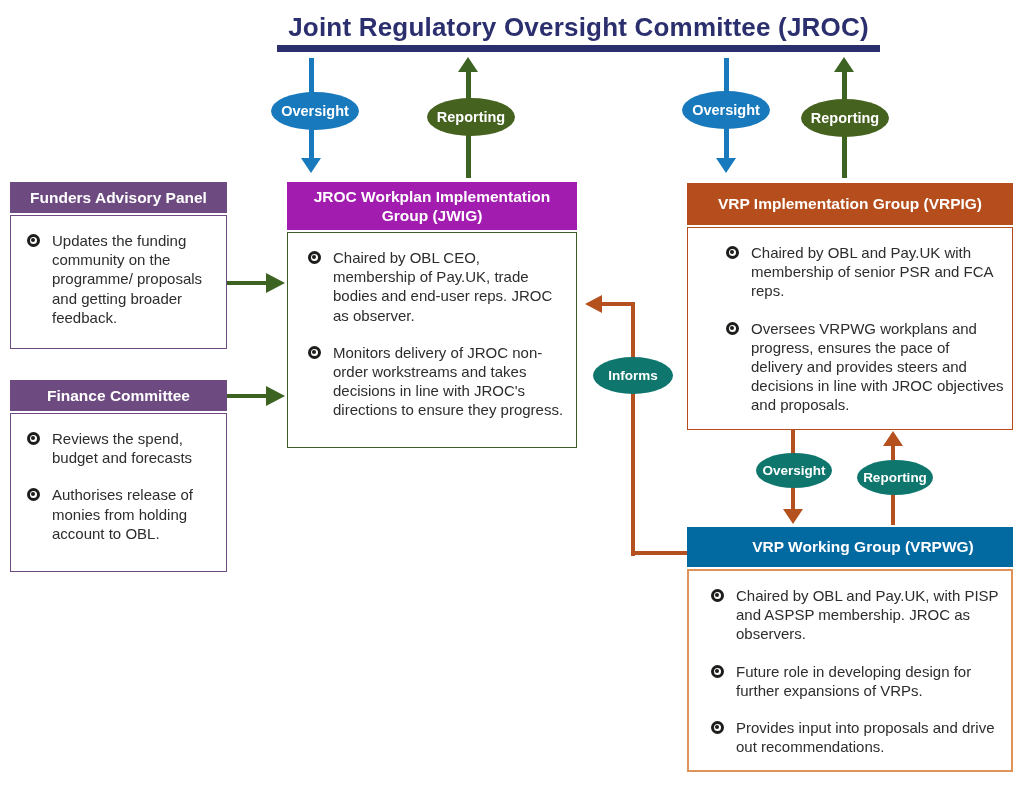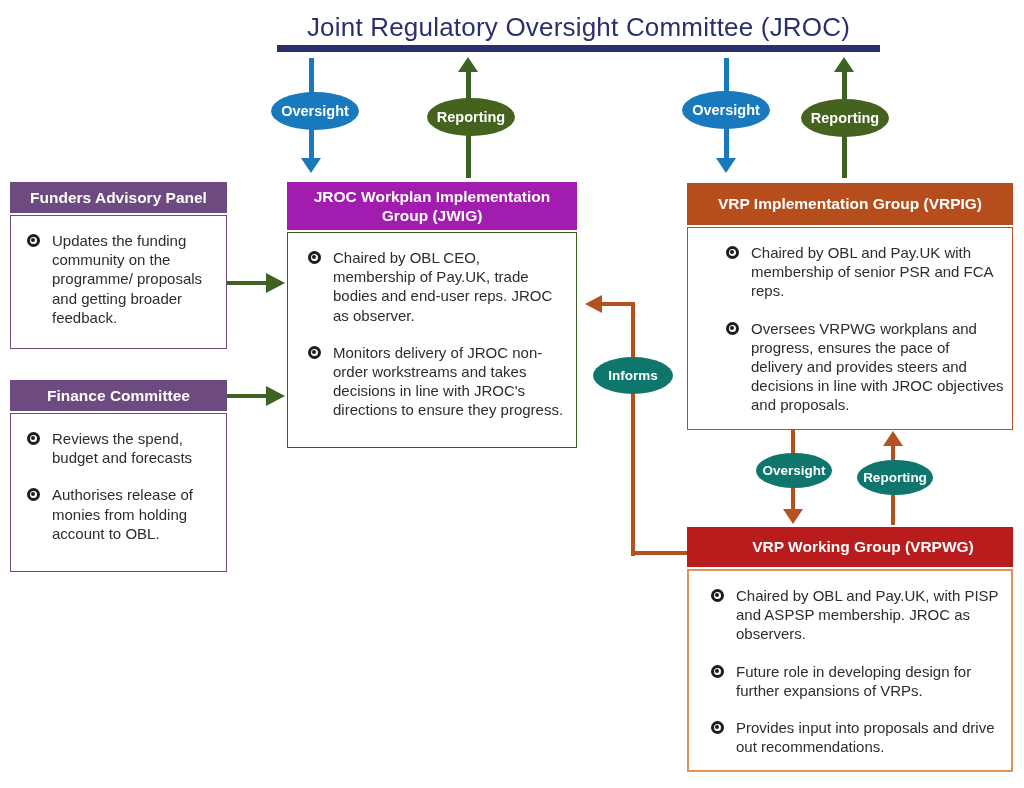--- a/index.html
+++ b/index.html
@@ -6,21 +6,21 @@
   * { box-sizing:border-box; }
   #canvas {
     position:relative; width:1024px; height:788px; background:#ffffff;
     font-family:"Liberation Sans", sans-serif; overflow:hidden;
   }
   .abs { position:absolute; }
 
   
   .title {
     left:277px; top:12px; width:603px; text-align:center;
-    font-size:26px; font-weight:normal; color:#2b2f6e; letter-spacing:0.2px;
+    font-size:26px; font-weight:bold; color:#2b2f6e; letter-spacing:0.2px;
   }
   .title-rule { left:277px; top:45px; width:603px; height:7px; background:#2b2f6e; }
 
   
   .box-header {
     color:#ffffff; font-weight:bold; font-size:15.5px;
     display:flex; align-items:center; justify-content:center; text-align:center;
     padding:4px 10px; line-height:1.25;
   }
   .box-body { background:#ffffff; padding:15px 12px 10px 16px; }
@@ -34,21 +34,21 @@
     background:#1d1d1b; border-radius:50%;
   }
   .bullet-text { font-size:15px; line-height:1.28; color:#2d2d2d; }
 
   .purple-bg  { background:#6d4a80; }
   .purple-bd  { border:1.5px solid #6d4a80; }
   .green-bg   { background:#a21caf; }
   .green-bd   { border:1.5px solid #3e5a27; }
   .rust-bg    { background:#b54e1c; }
   .rust-bd    { border:1.5px solid #b54e1c; }
-  .orange-bg  { background:#b91c1c;padding-left:36px; }
+  .orange-bg  { background:#0369a1;padding-left:36px; }
   .orange-bd  { border:2px solid #e09359; }
 
   
   .oval {
     border-radius:50%; display:flex; align-items:center; justify-content:center;
     color:#ffffff; font-weight:bold; font-size:14.5px; z-index:5;
   }
   .oval.blue  { background:#1879bd; }
   .oval.green { background:#46621f; }
   .oval.rust  { background:#0f766e; font-size:13.5px; }

